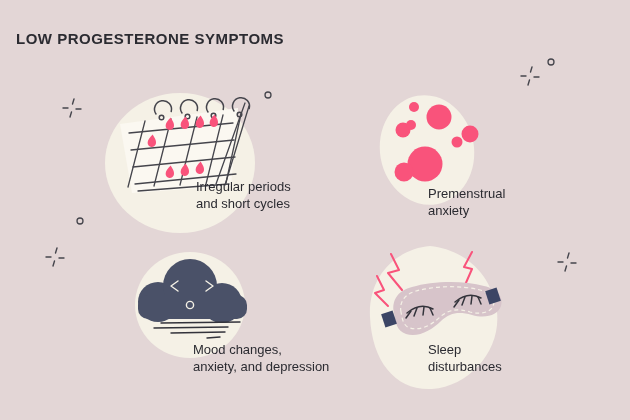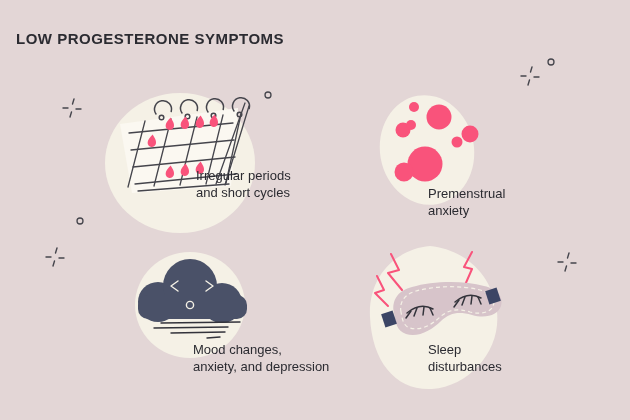--- a/index.html
+++ b/index.html
@@ -19,21 +19,21 @@
     text-align:left;
     font-size:15px;font-weight:700;letter-spacing:.5px;
     color:var(--ink,#2B2B31);
   }
   .label{
     position:absolute;
     font-size:13px;line-height:17px;font-weight:500;
     color:var(--ink,#2E2E36);
     white-space:pre-line;
   }
-  #label-1{left:196px;top:167px;}
+  #label-1{left:196px;top:178px;}
   #label-2{left:428px;top:185px;}
   #label-3{left:193px;top:341px;}
   #label-4{left:428px;top:341px;}
 
   
   .f-cream{fill:var(--cream,#F5F1E6);}
   .f-page{fill:var(--page,#FBF8F1);}
   .f-pink{fill:var(--pink,#F9537B);}
   .f-navy{fill:var(--navy,#4A5168);}
   .f-strap{fill:var(--strap,#3C4565);}

